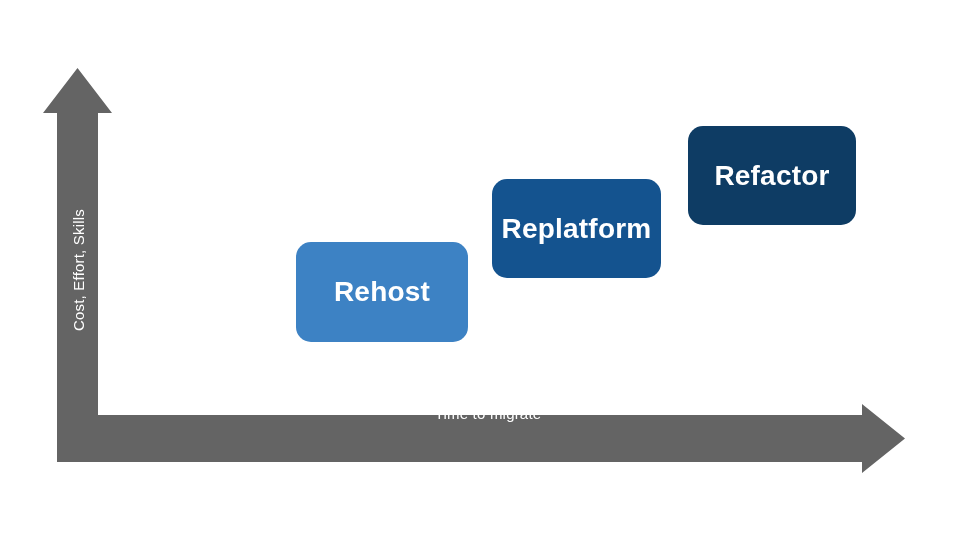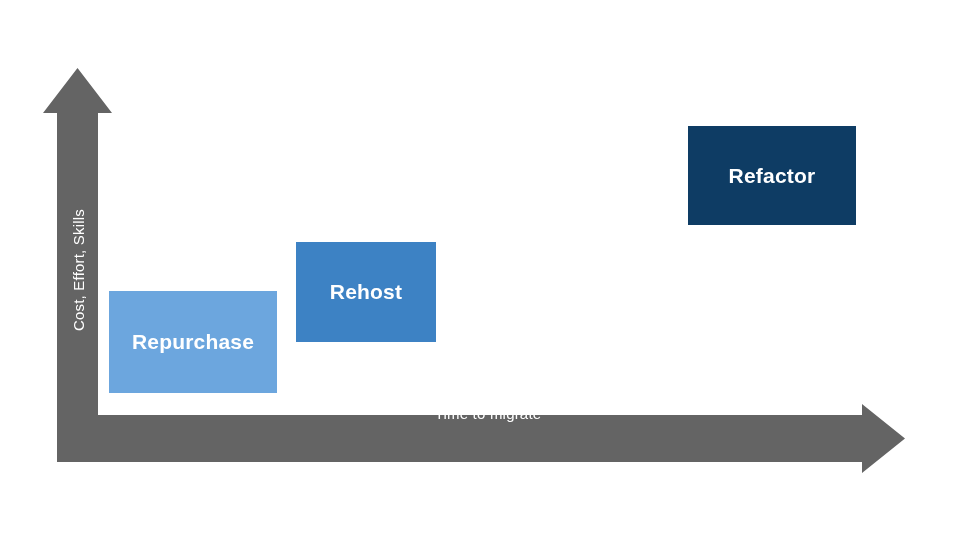--- a/index.html
+++ b/index.html
@@ -51,42 +51,43 @@
   
   .step-box {
     position: absolute;
     display: flex;
     align-items: center;
     justify-content: center;
     box-sizing: border-box;
     color: #ffffff;
     font-family: "Liberation Sans", sans-serif;
     font-weight: bold;
-    font-size: 21px;
+    font-size: 28px;
     letter-spacing: 0.2px;
     text-align: center;
     white-space: nowrap;
+    border-radius: 15px;
   }
 </style>
 </head>
 <body>
 
 <div id="canvas" style="background: rgb(255, 255, 255);">
 
   <svg class="axis-svg" viewBox="0 0 960 540">
 
     <polygon points="77.5,68 112,113 98,113 98,462 57,462 57,113 43,113" fill="#646464"></polygon>
 
     <polygon points="57,415 862,415 862,404 905,438.5 862,473 862,462 57,462" fill="#646464"></polygon>
   </svg>
 
   <div class="axis-label" id="y-axis-label">Cost, Effort, Skills</div>
 
   <div class="axis-label" id="x-axis-label">Time to migrate</div>
 
-  <div class="step-box" id="step-0" style="left: 109px; top: 291px; width: 168px; height: 102px; background: rgb(108, 166, 222); color: rgb(255, 255, 255);">Repurchase</div>
 
-  <div class="step-box" id="step-1" style="left: 296px; top: 242px; width: 140px; height: 100px; background: rgb(61, 130, 196); color: rgb(255, 255, 255);">Rehost</div>
+  <div class="step-box" id="step-1" style="left: 296px; top: 242px; width: 172px; height: 100px; background: rgb(61, 130, 196); color: rgb(255, 255, 255);">Rehost</div>
 
+  <div class="step-box" id="step-2" style="left: 492px; top: 179px; width: 169px; height: 99px; background: rgb(20, 83, 143); color: rgb(255, 255, 255);">Replatform</div>
 
   <div class="step-box" id="step-3" style="left: 688px; top: 126px; width: 168px; height: 99px; background: rgb(14, 60, 100); color: rgb(255, 255, 255);">Refactor</div>
 
 </div>
 
 </body></html>

